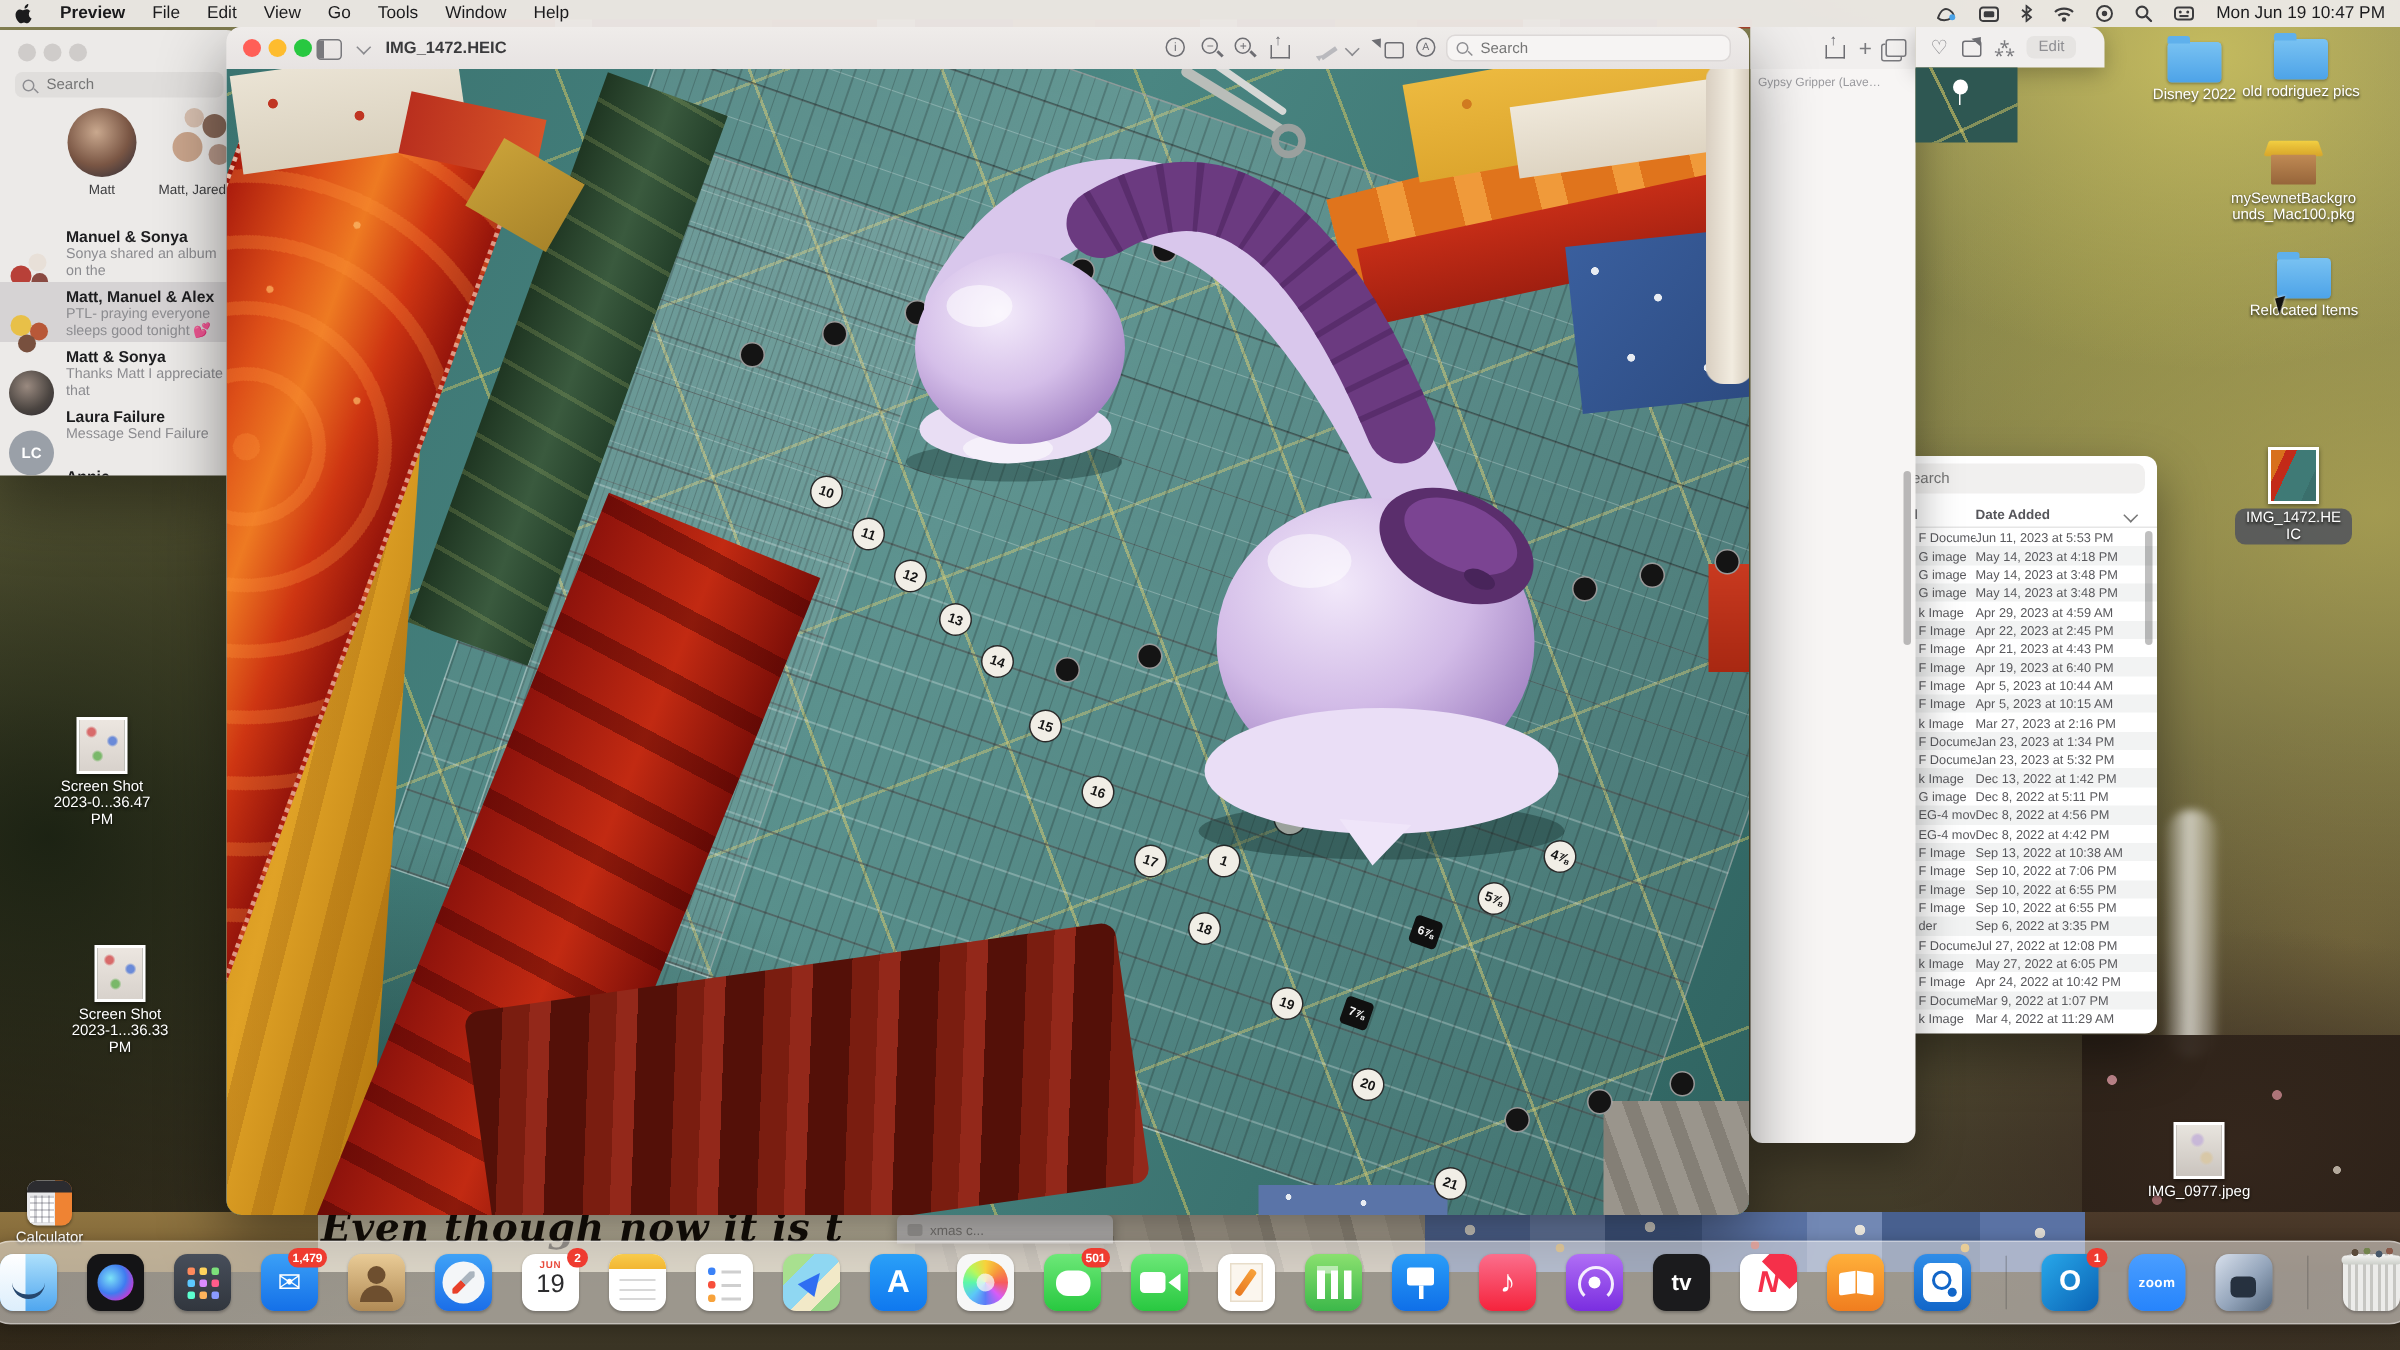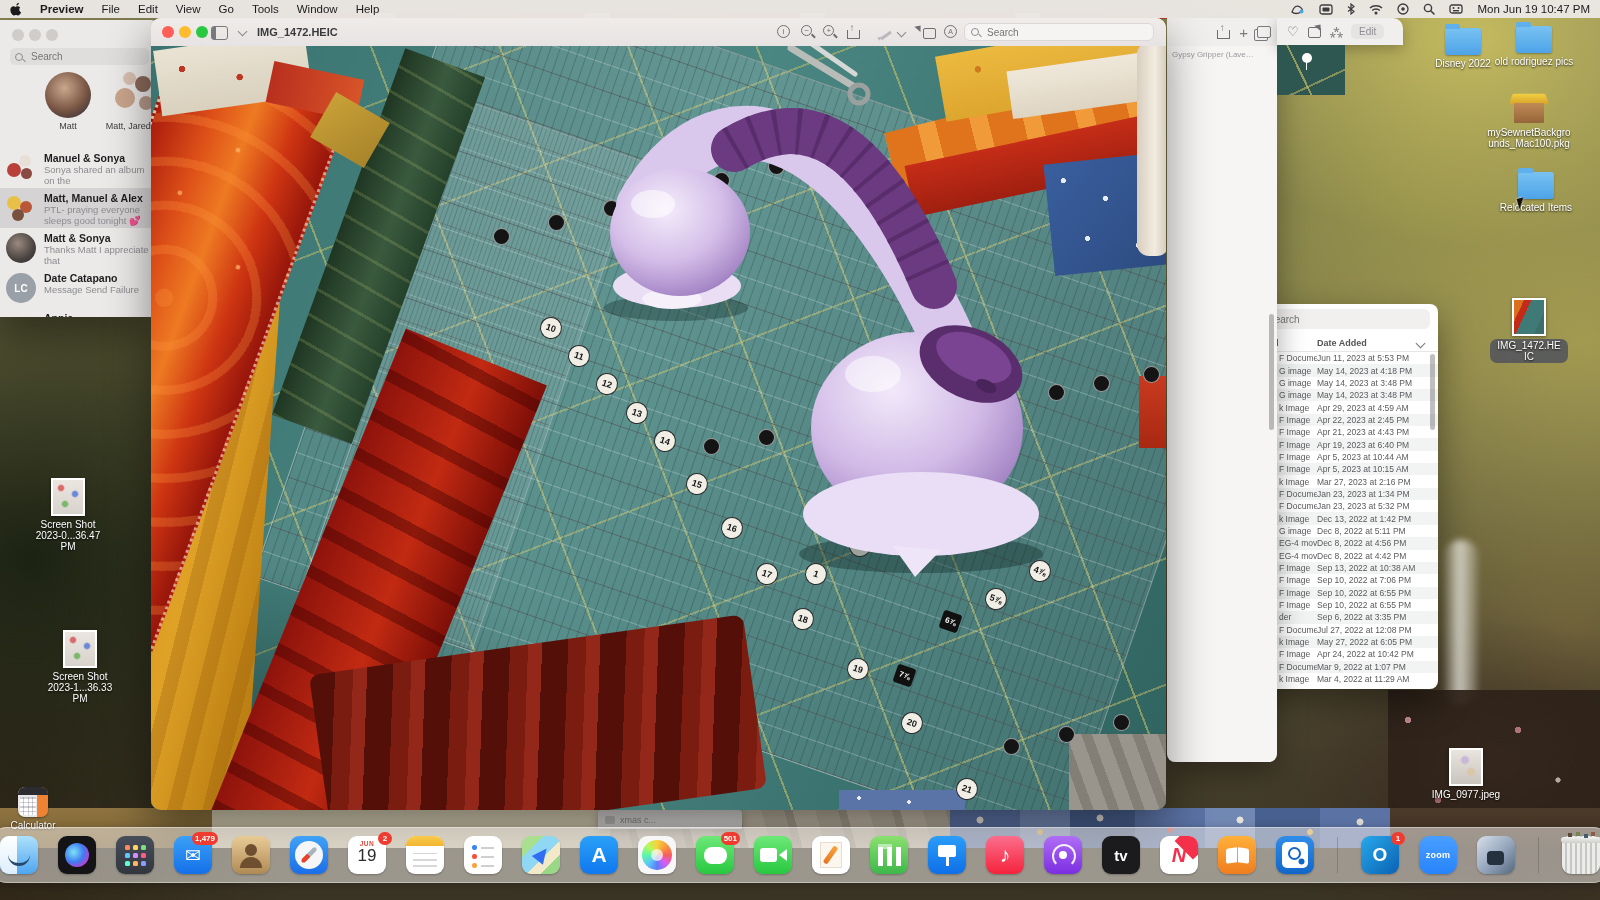--- a/index.html
+++ b/index.html
@@ -65,21 +65,21 @@
   .msg-search{position:absolute;left:20px;top:28px;right:12px;height:17px;background:#e0dedc;border-radius:5px;display:flex;align-items:center;padding:0 5px;gap:4px}
   .msg-search input{border:none;background:transparent;outline:none;font-size:10px;width:100%;color:#333;font-family:inherit}
   .pinned{position:absolute;top:52px;left:10px;right:0;height:72px}
   .pin{position:absolute;display:flex;flex-direction:column;align-items:center;width:60px}
   .pin-label{font-size:9px;color:#3c3c3e;margin-top:3px;white-space:nowrap}
   .av-big{width:46px;height:46px;border-radius:50%;background:radial-gradient(circle at 42% 35%,#c9a88e,#7a5644 55%,#232635)}
   .av-cluster{position:relative;width:46px;height:46px}
   .av-cluster span{position:absolute;border-radius:50%}
   .conv{position:absolute;left:2px;right:2px;height:40px}
   .conv.sel{background:#d6d3d4;border-radius:8px}
-  .cav{position:absolute;left:14px;top:5px;width:30px;height:30px;border-radius:50%}
+  .cav{position:absolute;left:14px;top:19px;width:30px;height:30px;border-radius:50%}
   .cname{position:absolute;left:52px;top:4px;font-size:10.5px;font-weight:bold;color:#1d1d1f;white-space:nowrap}
   .cprev{position:absolute;left:52px;top:17px;width:108px;font-size:9.5px;color:#8c8c90;line-height:10.5px;max-height:21px;overflow:hidden}
   .avlc{background:#9aa0a8;color:#fff;font-size:10px;font-weight:bold;display:flex;align-items:center;justify-content:center}
   
   .strip{left:1167px;top:18px;width:110px;height:744px;z-index:4;background:#f7f5f4;border-radius:0 0 8px 8px;position:absolute;box-shadow:0 12px 30px rgba(0,0,0,.35)}
   .strip-tb{position:absolute;top:0;left:0;right:0;height:28px;background:#f1efee;display:flex;align-items:center;justify-content:flex-end;gap:9px;padding-right:6px;box-sizing:border-box}
   .strip-title{position:absolute;top:32px;left:5px;font-size:8px;color:#9a9a9e;white-space:nowrap;overflow:hidden;max-width:102px}
   .vscroll{position:absolute;border-radius:3px;background:rgba(0,0,0,.25)}
   .ptb-frag{position:absolute;left:1277px;top:18px;width:126px;height:27px;z-index:4;background:#f1efee;border-radius:0 10px 0 0;display:flex;align-items:center;gap:8px;padding-left:10px;box-sizing:border-box;box-shadow:0 4px 14px rgba(0,0,0,.25)}
   .edit-btn{font-size:10px;color:#8e8e92;background:#e6e4e2;border-radius:5px;padding:2px 8px}
@@ -296,20 +296,21 @@
 
   <div class="wallpaper"></div>
   <div class="wp-trunk"></div>
   <div class="wp-bottomright"></div>
   <div class="wp-topred"></div>
   <div class="band band-gold"></div>
   <div class="band band-label"></div>
   <div class="band band-tan"></div>
   <div class="band band-blue"></div>
   <div class="band band-brown"></div>
+  <div class="wp-caption">Even though now it is t</div>
 
   <div class="dicon" style="left:1430px;top:28px;width:66px">
     <div class="folder"></div>
     <div class="dlabel">Disney 2022</div>
   </div>
   <div class="dicon" style="left:1494px;top:26px;width:80px">
     <div class="folder"></div>
     <div class="dlabel">old rodriguez pics</div>
   </div>
   <div class="dicon" style="left:1486px;top:92px;width:86px">
@@ -386,21 +387,21 @@
       <div class="cname">Matt, Manuel &amp; Alex</div>
       <div class="cprev">PTL- praying everyone sleeps good tonight 💕</div>
     </div>
     <div class="conv" style="top:208px">
       <div class="cav" style="background:radial-gradient(circle at 40% 35%,#9a8a80,#4a4440 60%,#2c2830)"></div>
       <div class="cname">Matt &amp; Sonya</div>
       <div class="cprev">Thanks Matt  I appreciate that</div>
     </div>
     <div class="conv" style="top:248px">
       <div class="cav avlc">LC</div>
-      <div class="cname">Date Catapano</div>
+      <div class="cname">Laura Failure</div>
       <div class="cprev">Message Send Failure</div>
     </div>
     <div class="conv" style="top:288px">
       <div class="cname">Annie</div>
     </div>
   </div>
 
   <div class="finder">
     <div class="fsearch">
       <input placeholder="Search" style="">

